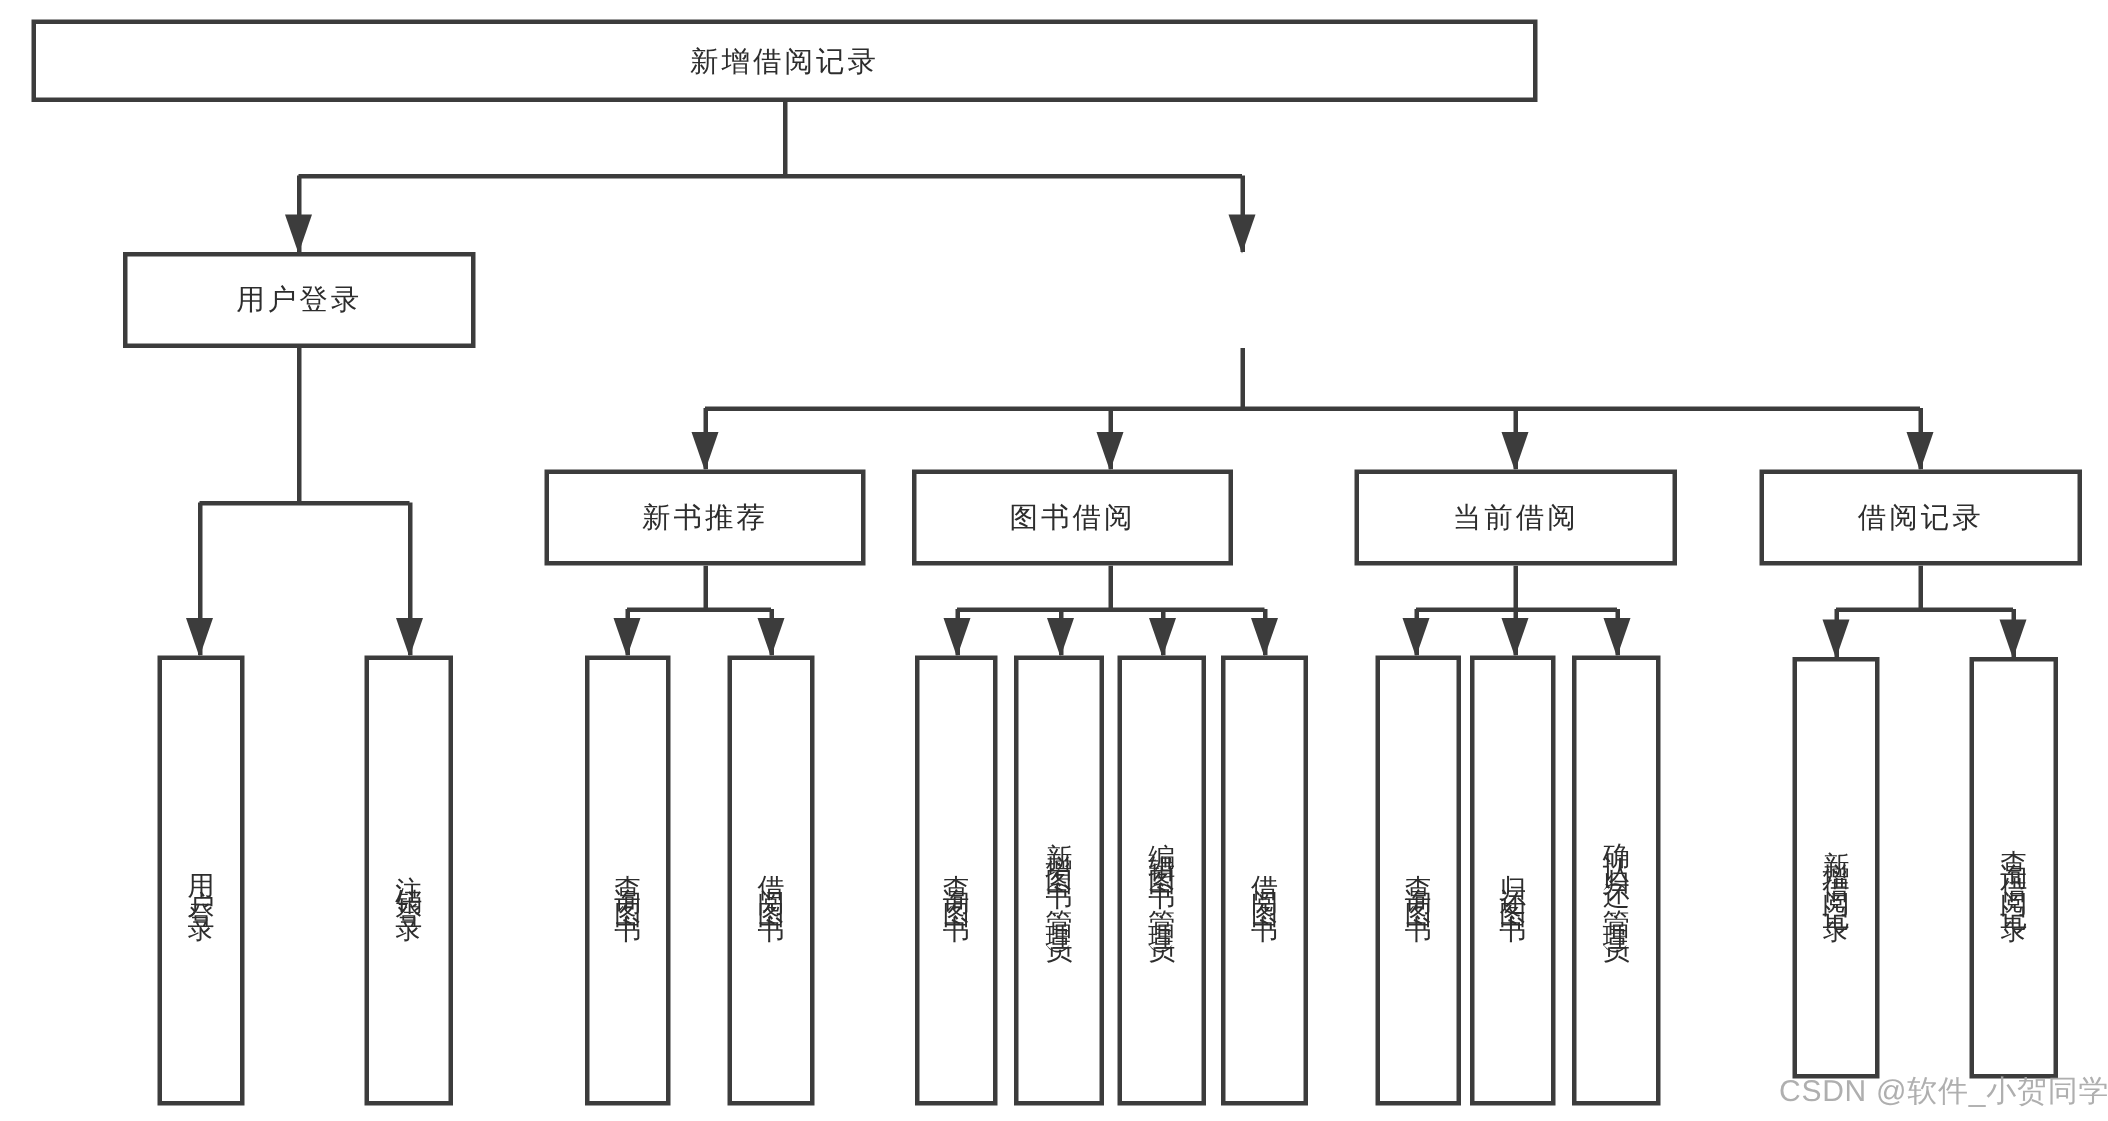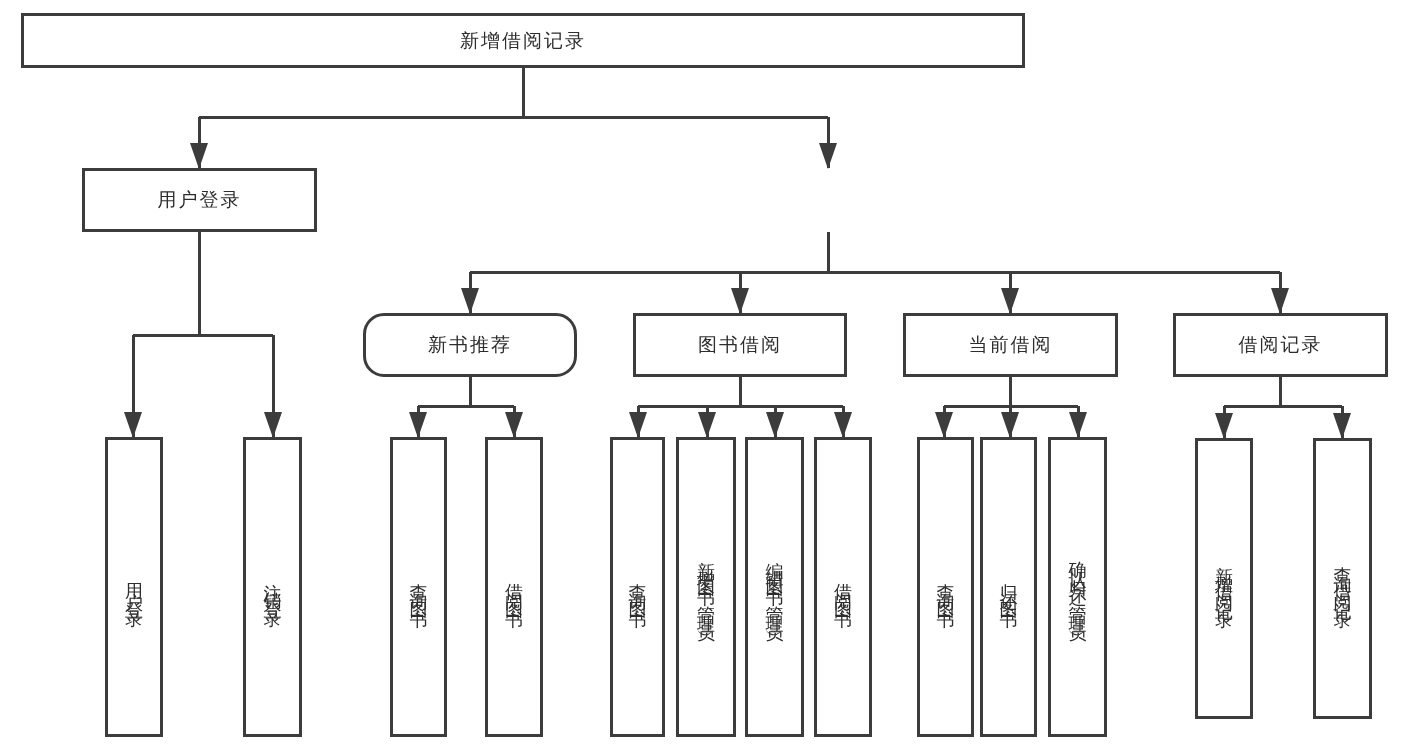--- a/index.html
+++ b/index.html
@@ -62,20 +62,21 @@
     letter-spacing: 0.5px;
     white-space: nowrap;
     z-index: 3;
     opacity: 0.92;
   }
 </style>
 </head>
 <body>
 
 <div id="stage">
+  <div class="watermark" style="color: rgb(169, 169, 169);">CSDN @软件_小贺同学</div>
 <div class="line" style="left: 521.5px; top: 68px; width: 3px; height: 50px;"></div>
     <div class="line" style="left: 199px; top: 115.5px; width: 629px; height: 3px;"></div>
     <div class="line" style="left: 197.5px; top: 117px; width: 3px; height: 51px;"></div>
     <div class="line" style="left: 826.5px; top: 117px; width: 3px; height: 51px;"></div>
     <div class="line" style="left: 197.5px; top: 232px; width: 3px; height: 104px;"></div>
     <div class="line" style="left: 133px; top: 333.5px; width: 140px; height: 3px;"></div>
     <div class="line" style="left: 131.5px; top: 335px; width: 3px; height: 102px;"></div>
     <div class="line" style="left: 271.5px; top: 335px; width: 3px; height: 102px;"></div>
     <div class="line" style="left: 826.5px; top: 232px; width: 3px; height: 41px;"></div>
     <div class="line" style="left: 470px; top: 270.5px; width: 810px; height: 3px;"></div>
@@ -120,24 +121,24 @@
     <div class="arrow" style="left: 1001px; top: 412px;"></div>
     <div class="arrow" style="left: 1069px; top: 412px;"></div>
     <div class="arrow" style="left: 1215px; top: 413px;"></div>
     <div class="arrow" style="left: 1333px; top: 413px;"></div>
     <div class="node" style="left: 21px; top: 13px; width: 1004px; height: 55px;">
       <span class="lbl">新增借阅记录</span>
     </div>
     <div class="node" style="left: 82px; top: 168px; width: 235px; height: 64px;">
       <span class="lbl">用户登录</span>
     </div>
-    <div class="node" style="left: 363px; top: 313px; width: 214px; height: 64px; border-radius: 21px;">
+    <div class="node" style="left: 363px; top: 313px; width: 214px; height: 64px;">
       <span class="lbl">新书推荐</span>
     </div>
-    <div class="node" style="left: 633px; top: 313px; width: 214px; height: 64px;">
+    <div class="node" style="left: 608px; top: 313px; width: 214px; height: 64px;">
       <span class="lbl">图书借阅</span>
     </div>
     <div class="node" style="left: 903px; top: 313px; width: 215px; height: 64px;">
       <span class="lbl">当前借阅</span>
     </div>
     <div class="node" style="left: 1173px; top: 313px; width: 215px; height: 64px;">
       <span class="lbl">借阅记录</span>
     </div>
     <div class="node vertical" style="left: 105px; top: 437px; width: 58px; height: 300px;">
       <span class="lbl">用户登录</span>

